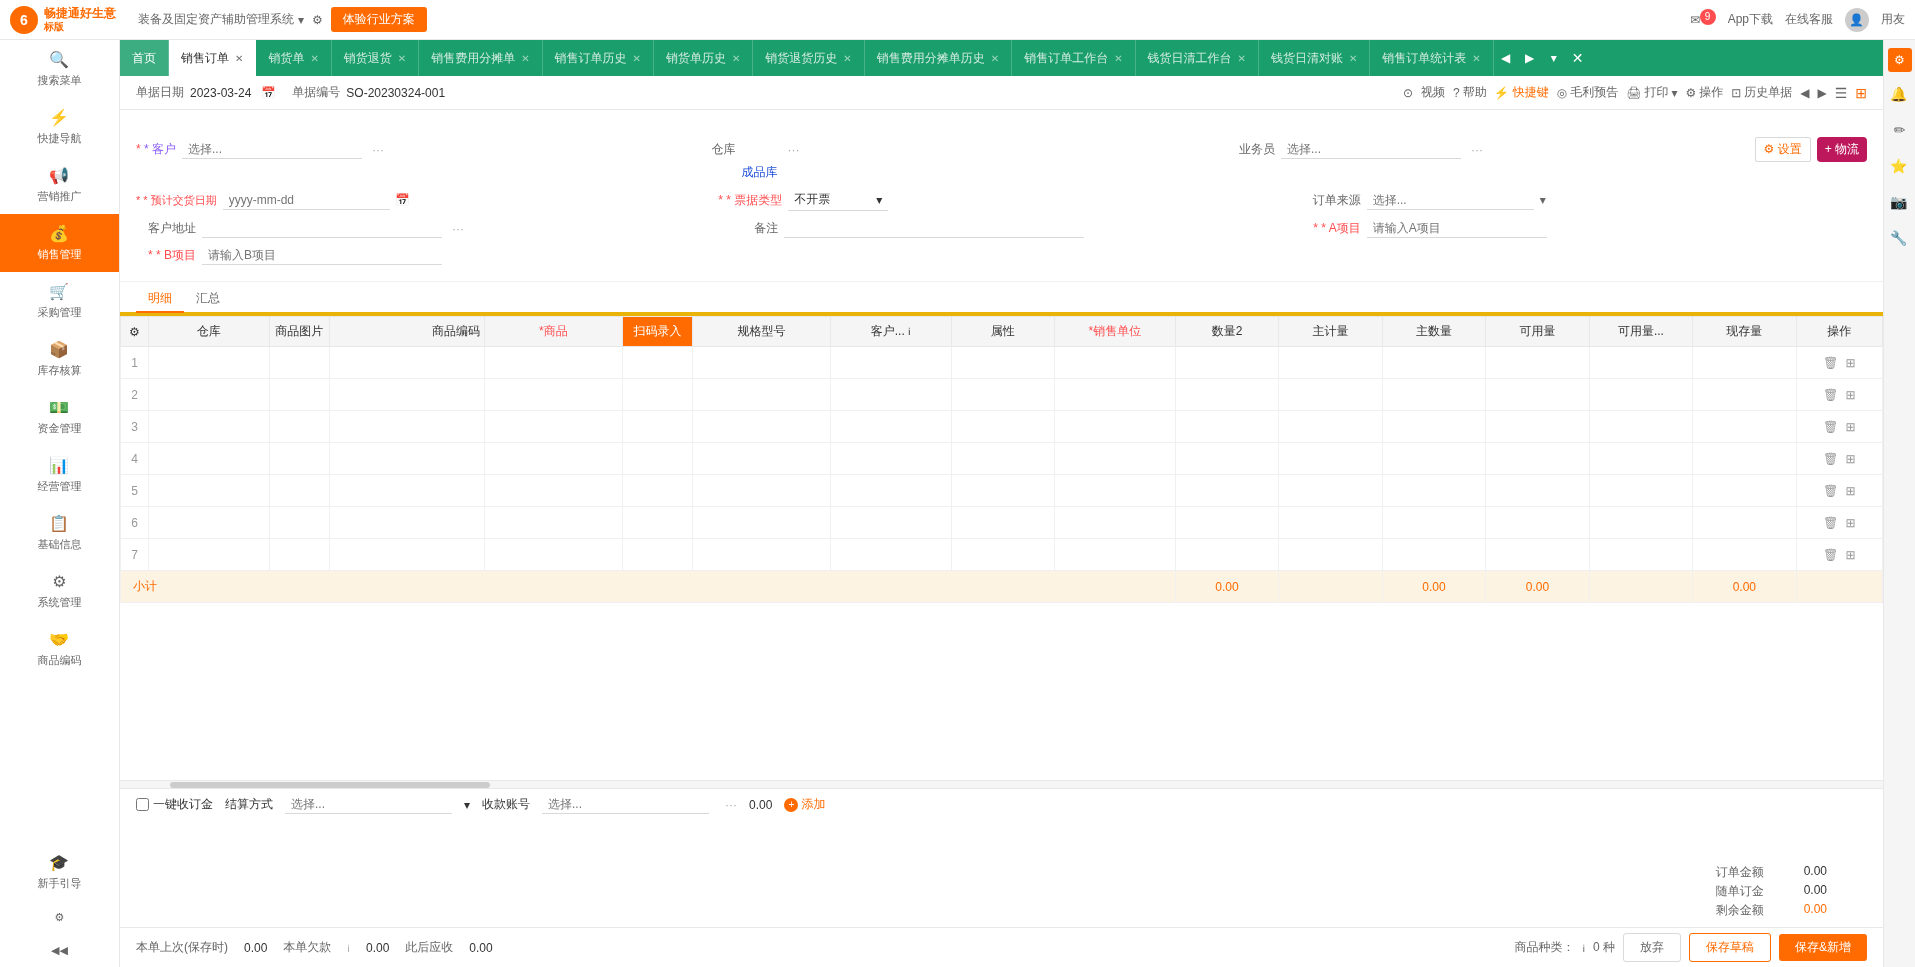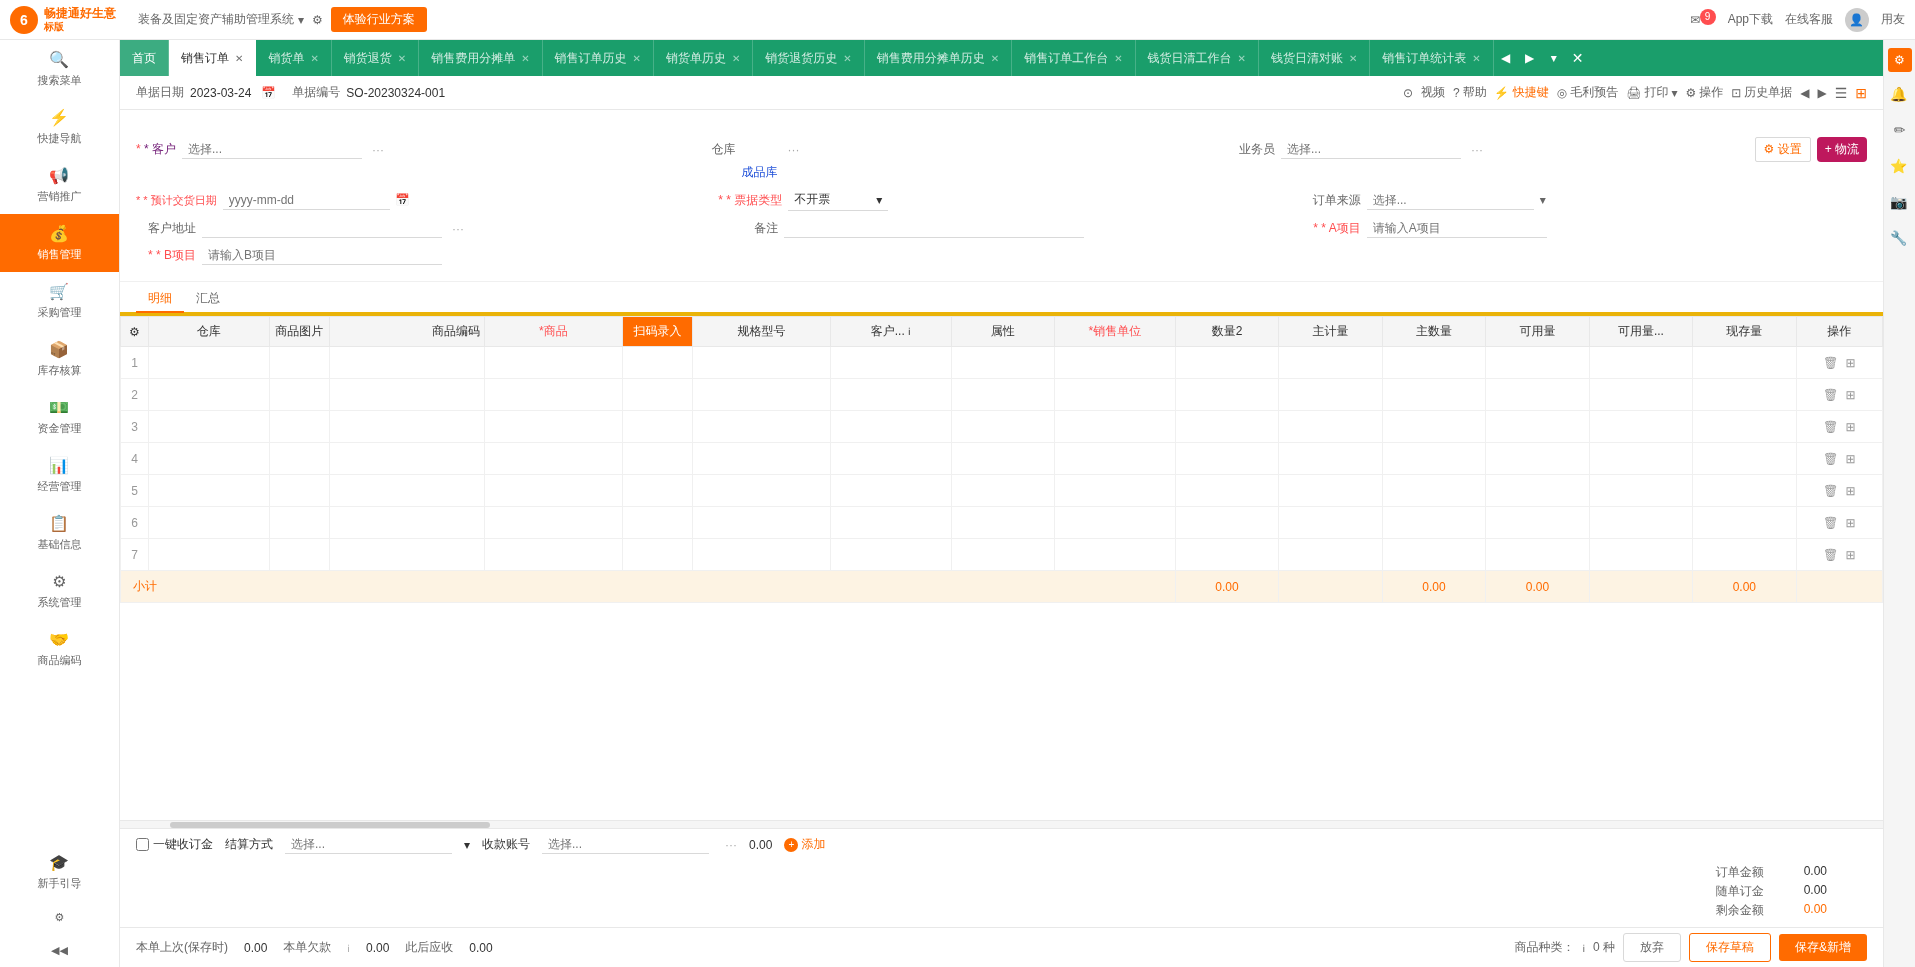--- a/index.html
+++ b/index.html
@@ -306,21 +306,21 @@
             <span style="cursor:pointer;">◀</span>
             <span style="cursor:pointer;">▶</span>
             <span style="cursor:pointer; font-size:14px;">☰</span>
             <span style="cursor:pointer; font-size:14px; color:#ff6b00;">⊞</span>
           </div>
         </div>
 
         <div class="form-body">
           <div class="form-row">
             <div class="field-group">
-              <span class="field-label required" style="color:#701a75; white-space:nowrap; min-width:36px;">* 客户</span>
+              <span class="field-label required" style="color:#8b5cf6; white-space:nowrap; min-width:36px;">* 客户</span>
               <input class="field-input" style="min-width: 180px;" placeholder="选择...">
               <span class="field-dots">···</span>
             </div>
             <div class="field-group">
               <span class="field-label">仓库</span>
               <span style="color:#1d4ed8;margin-top:46px;">成品库</span>
               <span class="field-dots">···</span>
             </div>
             <div class="field-group">
               <span class="field-label">业务员</span>
@@ -587,21 +587,21 @@
           <input class="field-input" style="min-width: 80px;" placeholder="选择...">
           <span class="field-dots">···</span>
           <span style="color:#333;">0.00</span>
           <span style="cursor:pointer; color:#ff6b00; display:flex; align-items:center; gap:3px;">
             <span style="background:#ff6b00;color:white;border-radius:50%;width:14px;height:14px;display:inline-flex;align-items:center;justify-content:center;font-size:10px;">+</span>
             <span>添加</span>
           </span>
         </div>
 
         <div style="display:flex; justify-content:flex-end; padding-right:40px; padding-bottom:4px; background:white;">
-          <div style="text-align:right; font-size:12px; padding: 4px 16px;">
+          <div style="text-align:right; font-size:12px; padding: 4px 16px; margin-top: 40px;">
             <div style="display:flex; justify-content:space-between; gap:32px; margin-bottom:2px;">
               <span style="color:#666;">订单金额</span>
               <span style="color:#333;">0.00</span>
             </div>
             <div style="display:flex; justify-content:space-between; gap:32px; margin-bottom:2px;">
               <span style="color:#666;">随单订金</span>
               <span style="color:#333;">0.00</span>
             </div>
             <div style="display:flex; justify-content:space-between; gap:40px;">
               <span style="color:#666;">剩余金额</span>

